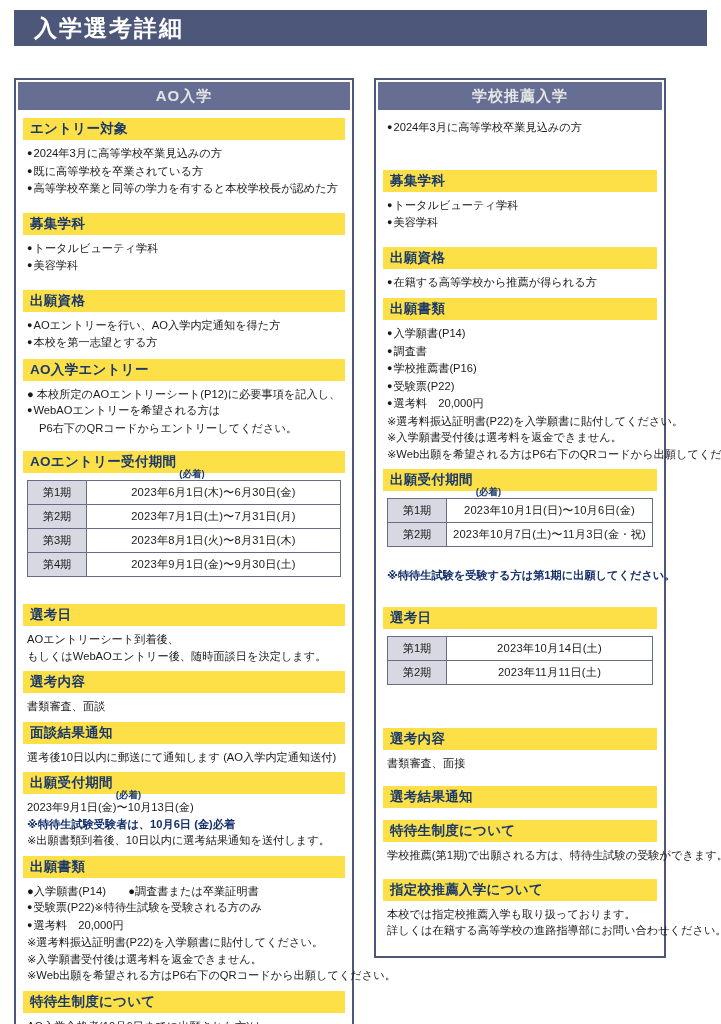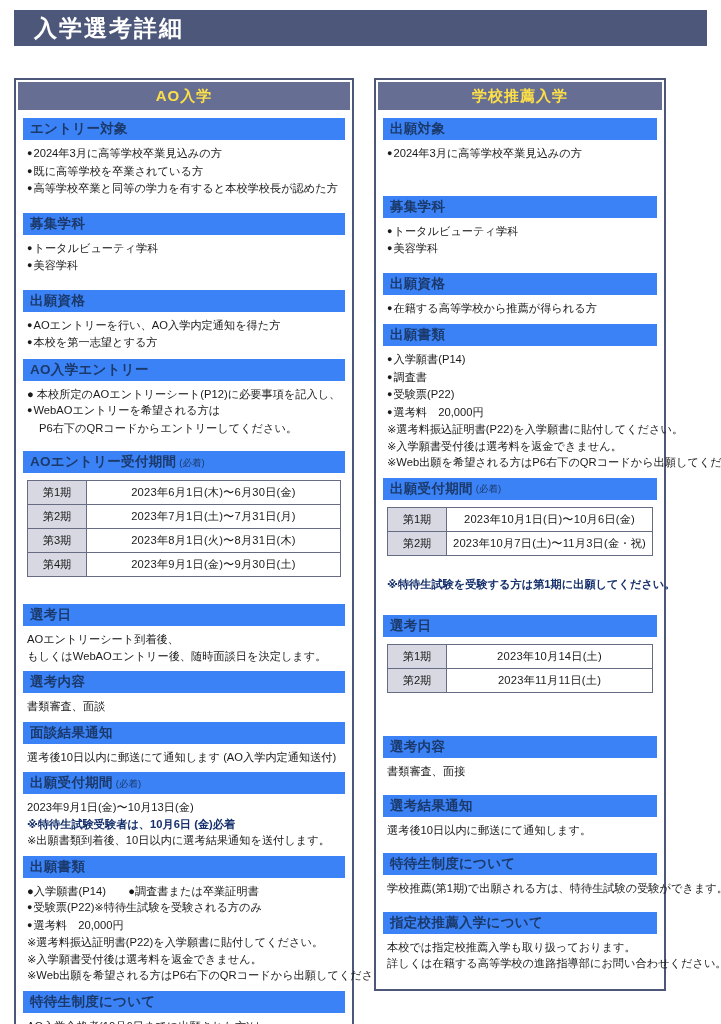--- a/index.html
+++ b/index.html
@@ -55,54 +55,54 @@
 
   .panel-head {
     background: #676e94;
     height: 28px;
     display: flex;
     align-items: center;
     justify-content: center;
     margin: 2px 2px 0 2px;
   }
   .panel-head-text {
-    color: #fde047;
+    color: #e5e5e5;
     font-size: 15px;
     font-weight: 700;
     letter-spacing: 1px;
   }
 
   .panel-body {
     padding: 8px 7px 10px 7px;
   }
 
   
   .section { margin-bottom: 1px; }
 
   .section-head {
-    background: #3b82f6;
+    background: #fde047;
     height: 22px;
     display: flex;
     align-items: center;
     padding-left: 7px;
     margin-bottom: 4px;
   }
   .section-head-title {
     color: #1b3a6b;
     font-size: 13.5px;
     font-weight: 700;
     letter-spacing: 0.3px;
   }
   .section-head-note {
     color: #1b3a6b;
     font-size: 9.5px;
-    font-weight: 400;
+    font-weight: 700;
     margin-left: 3px;
     position: relative;
-    top: 1px;
+    top: 12px;
   }
 
   .section-body {
     padding: 1px 4px 6px 4px;
   }
 
   .line {
     font-size: 11.2px;
     line-height: 16.5px;
     color: #1a1a1a;
@@ -291,23 +291,20 @@
         </div>
       </div>
   </div>
 
   <div class="panel panel-right">
     <div class="panel-head">
       <span class="panel-head-text">学校推薦入学</span>
     </div>
     <div class="panel-body" id="right-body">
         <div class="section">
-          <div class="section-head">
-            <span class="section-head-title">出願対象</span>
-          </div>
           <div class="section-body">
             <div class="line bullet">2024年3月に高等学校卒業見込みの方</div>
           </div>
         </div>
         <div class="spacer-lg"></div>
         <div class="section">
           <div class="section-head">
             <span class="section-head-title">募集学科</span>
           </div>
           <div class="section-body">
@@ -324,20 +321,21 @@
             <div class="line bullet">在籍する高等学校から推薦が得られる方</div>
           </div>
         </div>
         <div class="section">
           <div class="section-head">
             <span class="section-head-title">出願書類</span>
           </div>
           <div class="section-body">
             <div class="line bullet">入学願書(P14)</div>
             <div class="line bullet">調査書</div>
+            <div class="line bullet">学校推薦書(P16)</div>
             <div class="line bullet">受験票(P22)</div>
             <div class="line bullet">選考料　20,000円</div>
             <div class="line">※選考料振込証明書(P22)を入学願書に貼付してください。</div>
             <div class="line">※入学願書受付後は選考料を返金できません。</div>
             <div class="line">※Web出願を希望される方はP6右下のQRコードから出願してください。</div>
           </div>
         </div>
         <div class="section">
           <div class="section-head">
             <span class="section-head-title">出願受付期間</span>
@@ -386,23 +384,20 @@
           </div>
           <div class="section-body">
             <div class="line">書類審査、面接</div>
           </div>
         </div>
         <div class="spacer-sm"></div>
         <div class="section">
           <div class="section-head">
             <span class="section-head-title">選考結果通知</span>
           </div>
-          <div class="section-body">
-            <div class="line">選考後10日以内に郵送にて通知します。</div>
-          </div>
         </div>
         <div class="spacer-sm"></div>
         <div class="section">
           <div class="section-head">
             <span class="section-head-title">特待生制度について</span>
           </div>
           <div class="section-body">
             <div class="line">学校推薦(第1期)で出願される方は、特待生試験の受験ができます。</div>
           </div>
         </div>

